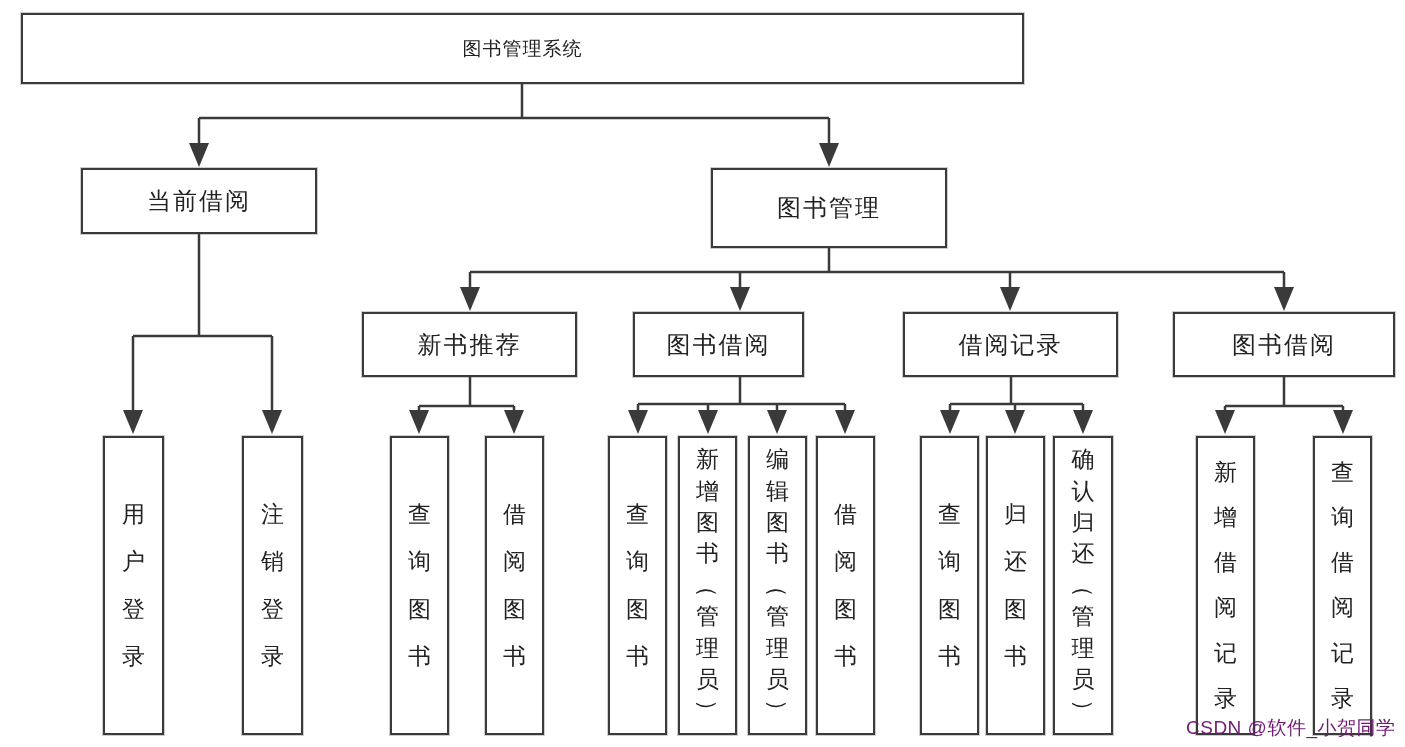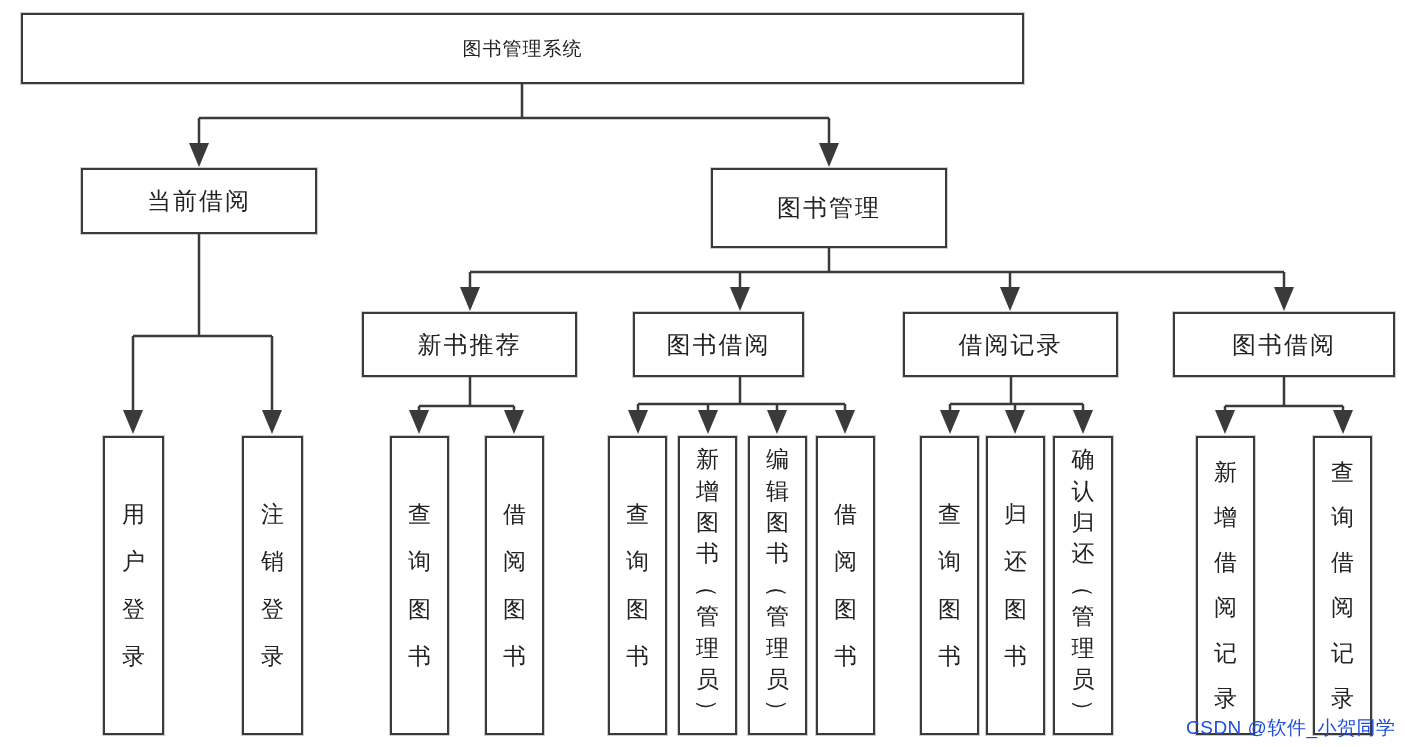--- a/index.html
+++ b/index.html
@@ -28,21 +28,21 @@
     display:flex;flex-direction:column;align-items:center;justify-content:center;
     height:100%;width:100%;
     font-size:23px;line-height:1.1;
   }
   .vtext span{display:block;}
   .vtext span.paren{transform:rotate(90deg);}
   .watermark{
     position:absolute;
     left:1186px;top:715px;
     font-size:19px;
-    color:#1d4ed8;
+    color:#701a75;
     letter-spacing:0.5px;
     z-index:2;
     white-space:nowrap;
   }
 </style>
 </head>
 <body>
 
 <div class="stage">
 

